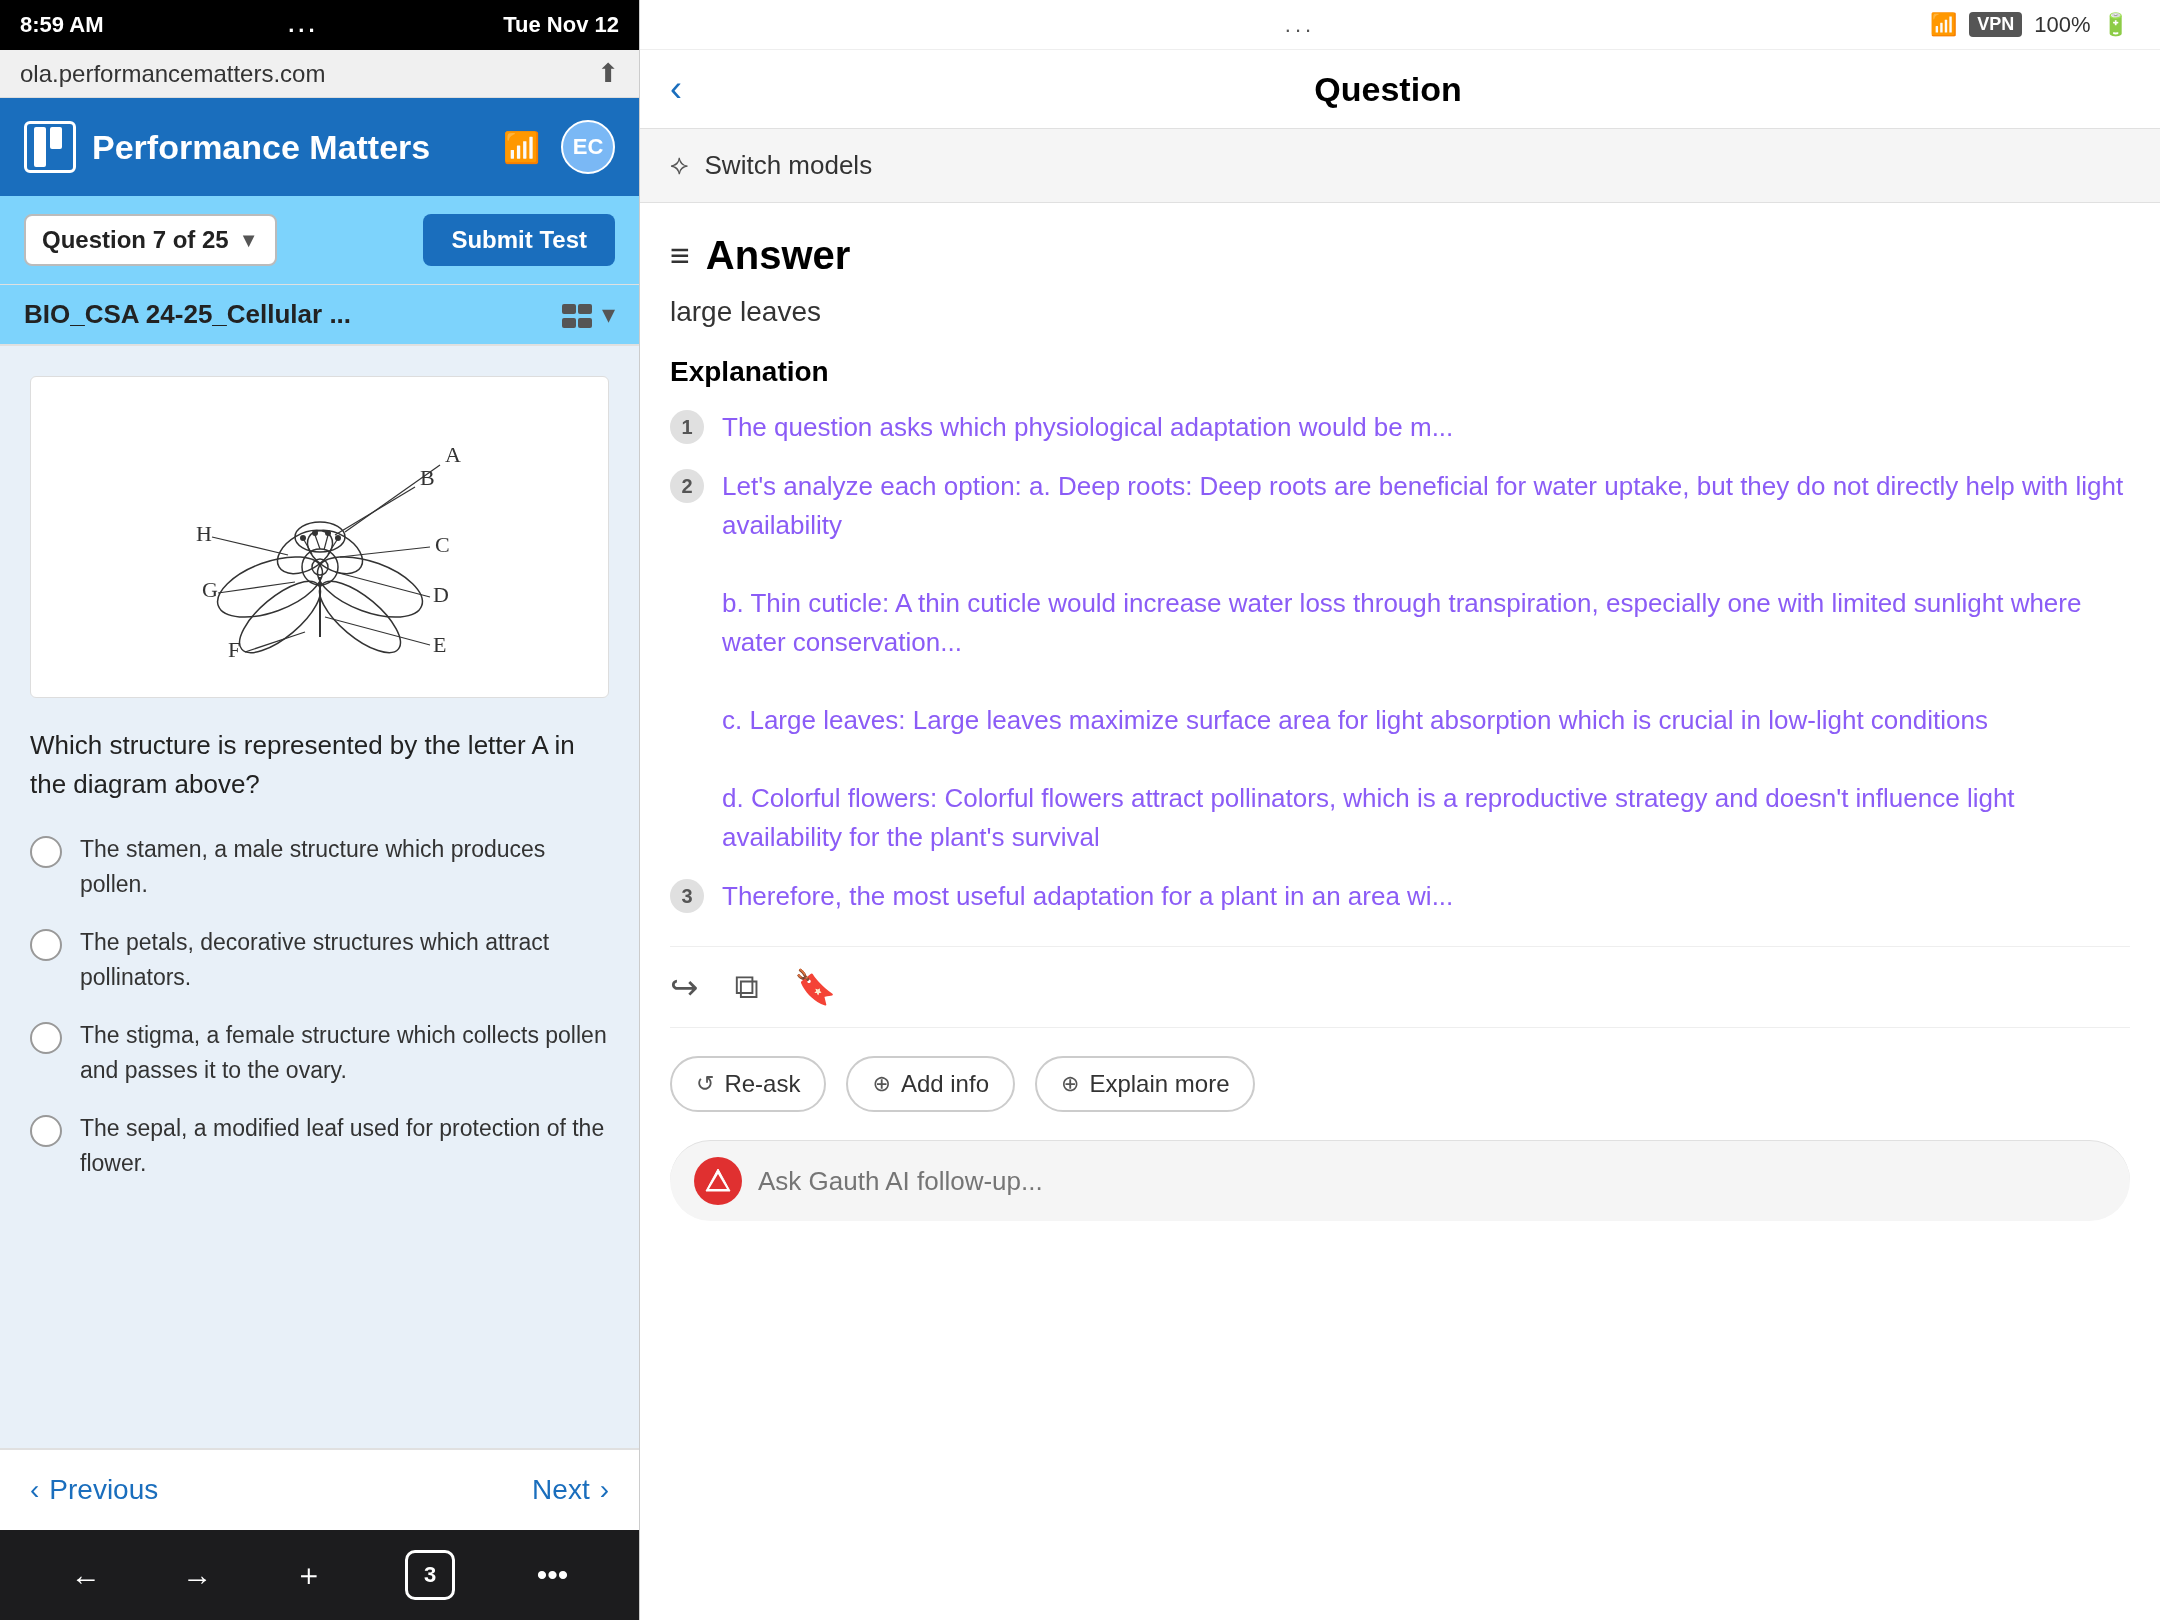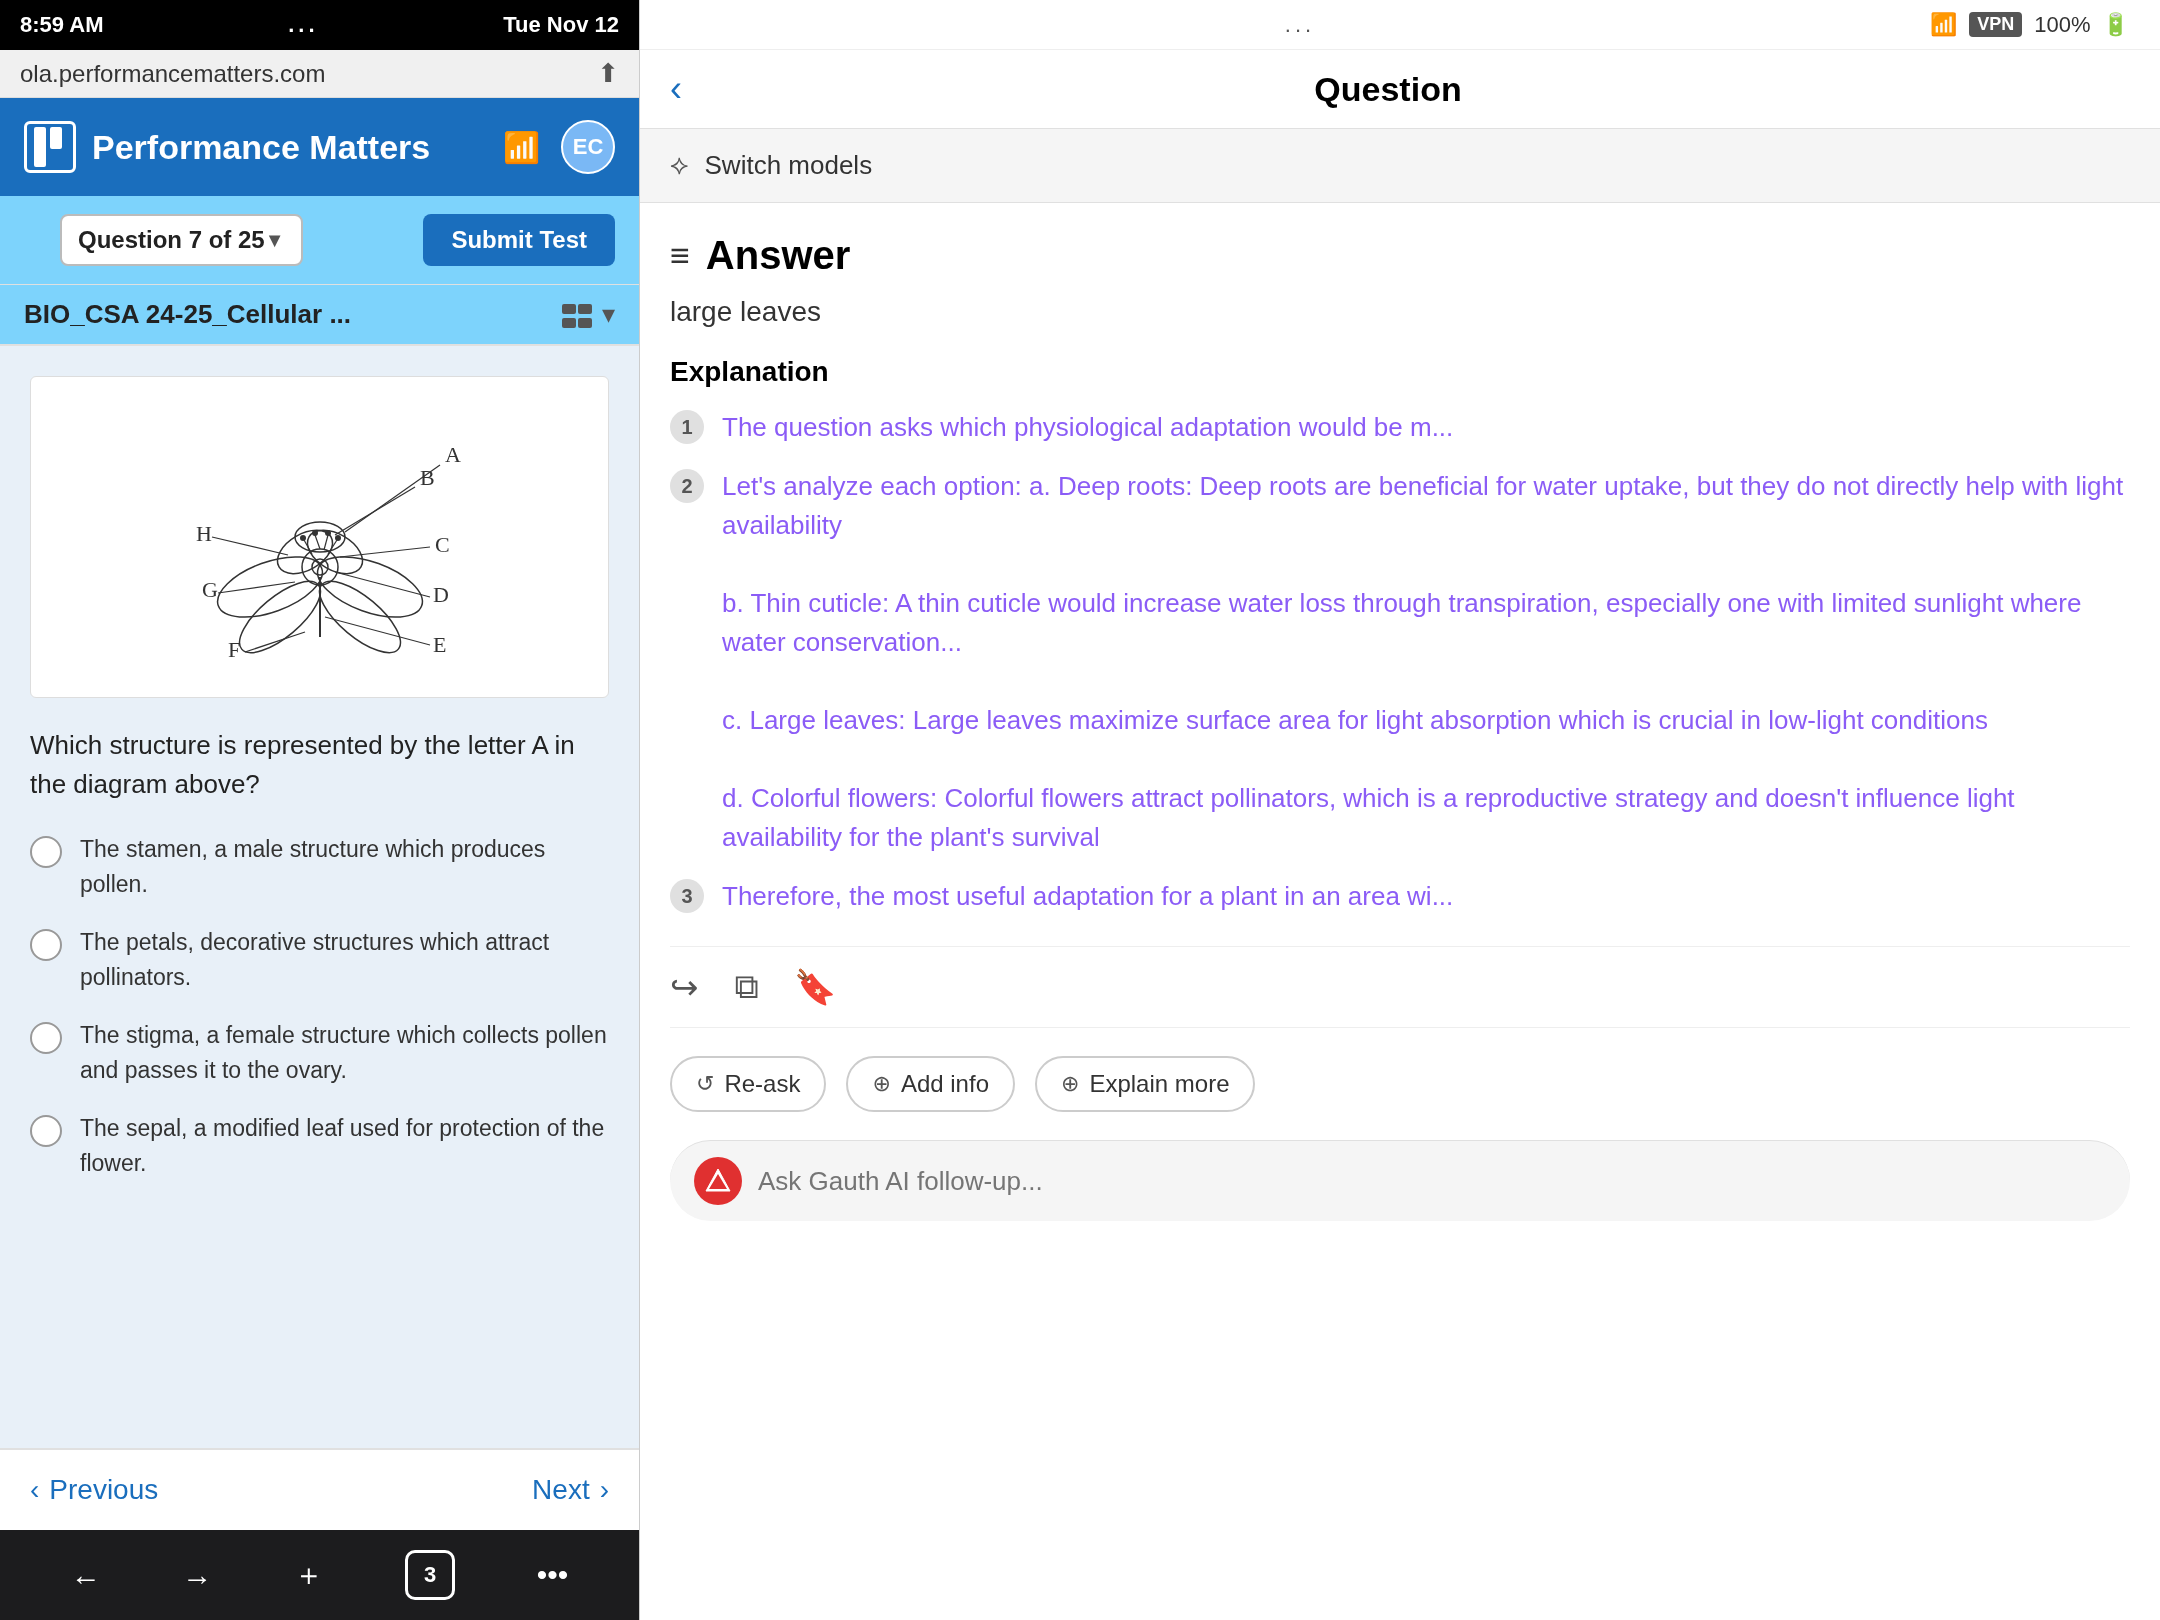--- a/index.html
+++ b/index.html
@@ -107,29 +107,29 @@
     .question-toolbar {
       padding: 18px 24px;
       display: flex;
       align-items: center;
       justify-content: space-between;
       border-bottom: 1px solid #e0e0e0;
     }
     .question-selector {
       display: flex;
       align-items: center;
+      gap: 10px;
       border: 2px solid #bbb;
       border-radius: 8px;
       padding: 10px 16px;
       font-size: 24px;
       font-weight: 600;
       color: #222;
       background: #fff;
       cursor: pointer;
-      margin-left: 36px;
     }
     .question-selector .chevron { font-size: 20px; color: #555; }
     .submit-btn {
       background: #1a6ebd;
       color: #fff;
       border: none;
       border-radius: 8px;
       padding: 12px 28px;
       font-size: 24px;
       font-weight: 600;

